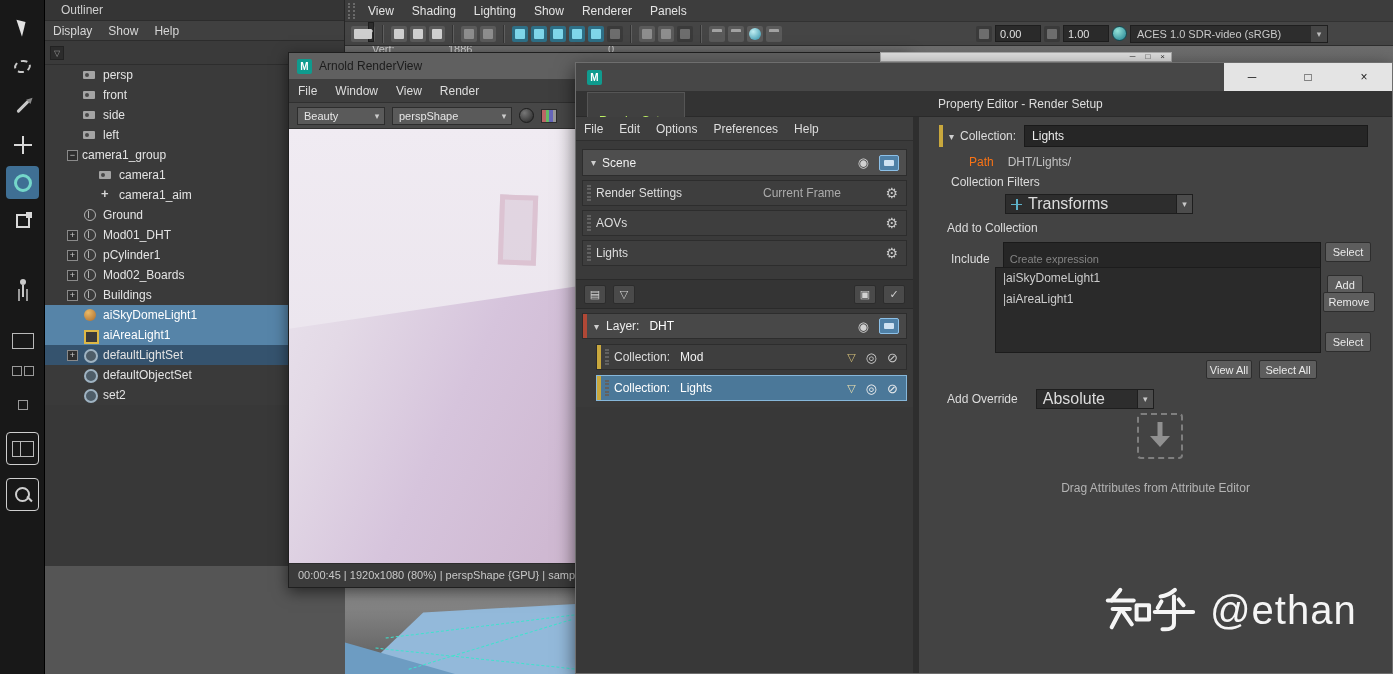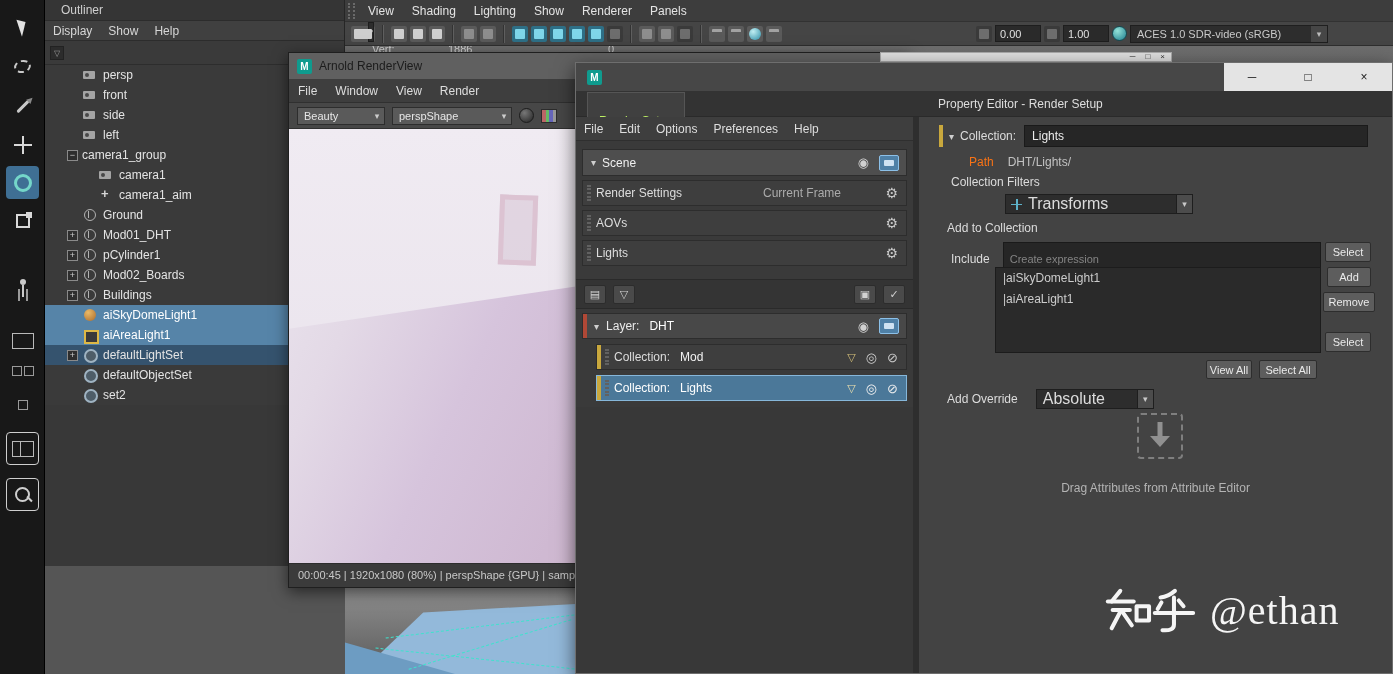--- a/index.html
+++ b/index.html
@@ -155,21 +155,21 @@
   .xficon{width:11px;height:11px;position:relative;margin-left:5px;flex:0 0 auto}
   .xficon::before{content:"";position:absolute;left:5px;top:0;width:1.5px;height:11px;background:#5db2c9}
   .xficon::after{content:"";position:absolute;left:0;top:5px;width:11px;height:1.5px;background:#5db2c9}
   .listbox{position:absolute;background:#2a2a2a;border:1px solid #1c1c1c}
   .listbox .li{height:21px;line-height:21px;padding-left:7px;color:#cccccc;font-size:12px}
   .dropzone{position:absolute;border:2px dashed #7f7f7f;border-radius:4px}
   .dz-stem{position:absolute;left:50%;top:7px;width:5px;height:15px;background:#909090;transform:translateX(-50%)}
   .dz-head{position:absolute;left:50%;top:21px;transform:translateX(-50%);width:0;height:0;border-left:10px solid transparent;border-right:10px solid transparent;border-top:11px solid #909090}
   .pe-hint{position:absolute;left:0;right:0;text-align:center;color:#b4b4b4;font-size:12px}
   .watermark{position:absolute;display:flex;align-items:center;gap:14px;opacity:.95}
-  .watermark .handle{font-size:40px;color:#fff;letter-spacing:1px;font-family:Liberation Serif, serif}
+  .watermark .handle{font-size:40px;color:#fff;letter-spacing:1px;font-family:Liberation Sans, sans-serif}
 </style>
 </head>
 <body>
 
 <div class="stage">
 
   <div class="abs viewport-bg"></div>
   <span class="hud-text" style="left:372px">Vert:</span>
   <span class="hud-text" style="left:448px">1886</span>
   <span class="hud-text" style="left:608px">0</span>
@@ -533,21 +533,21 @@
       <div class="pe-row" style="top:125px;left:32px;width:370px">
         <span class="pe-label">Include</span>
         <span style="width:326px;margin-left:13px"><input class="pe-field" placeholder="Create expression" style=""></span>
       </div>
       <div class="btn" style="position:absolute;top:125px;left:406px;width:46px">Select</div>
 
       <div class="listbox" style="top:150px;left:76px;width:326px;height:86px">
         <div class="li">|aiSkyDomeLight1</div>
         <div class="li">|aiAreaLight1</div>
       </div>
-      <div class="btn" style="position:absolute;top:150px;left:408px;width:44px">Add</div>
+      <div class="btn" style="position:absolute;top:158px;left:408px;width:36px">Add</div>
       <div class="btn" style="position:absolute;top:175px;left:404px;width:52px">Remove</div>
       <div class="btn" style="position:absolute;top:215px;left:406px;width:46px">Select</div>
 
       <div class="btn" style="position:absolute;top:243px;left:287px;width:46px;height:19px">View All</div>
       <div class="btn" style="position:absolute;top:243px;left:340px;width:58px;height:19px">Select All</div>
 
       <div class="pe-row" style="top:272px;left:28px">
         <span class="pe-label">Add Override</span>
         <div class="dd" style="width:102px;margin-left:18px">
           <span class="txt">Absolute</span>

